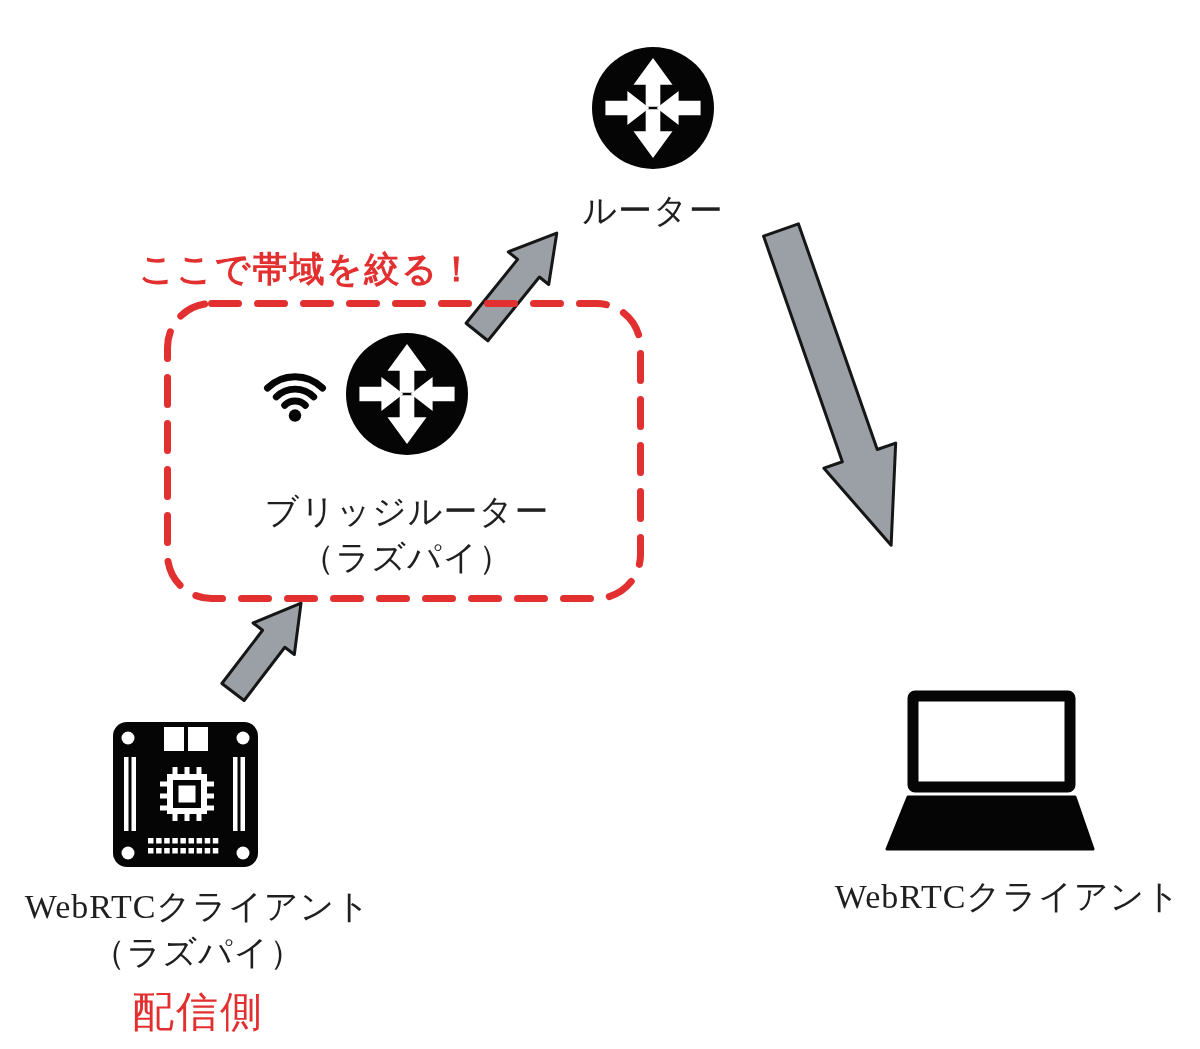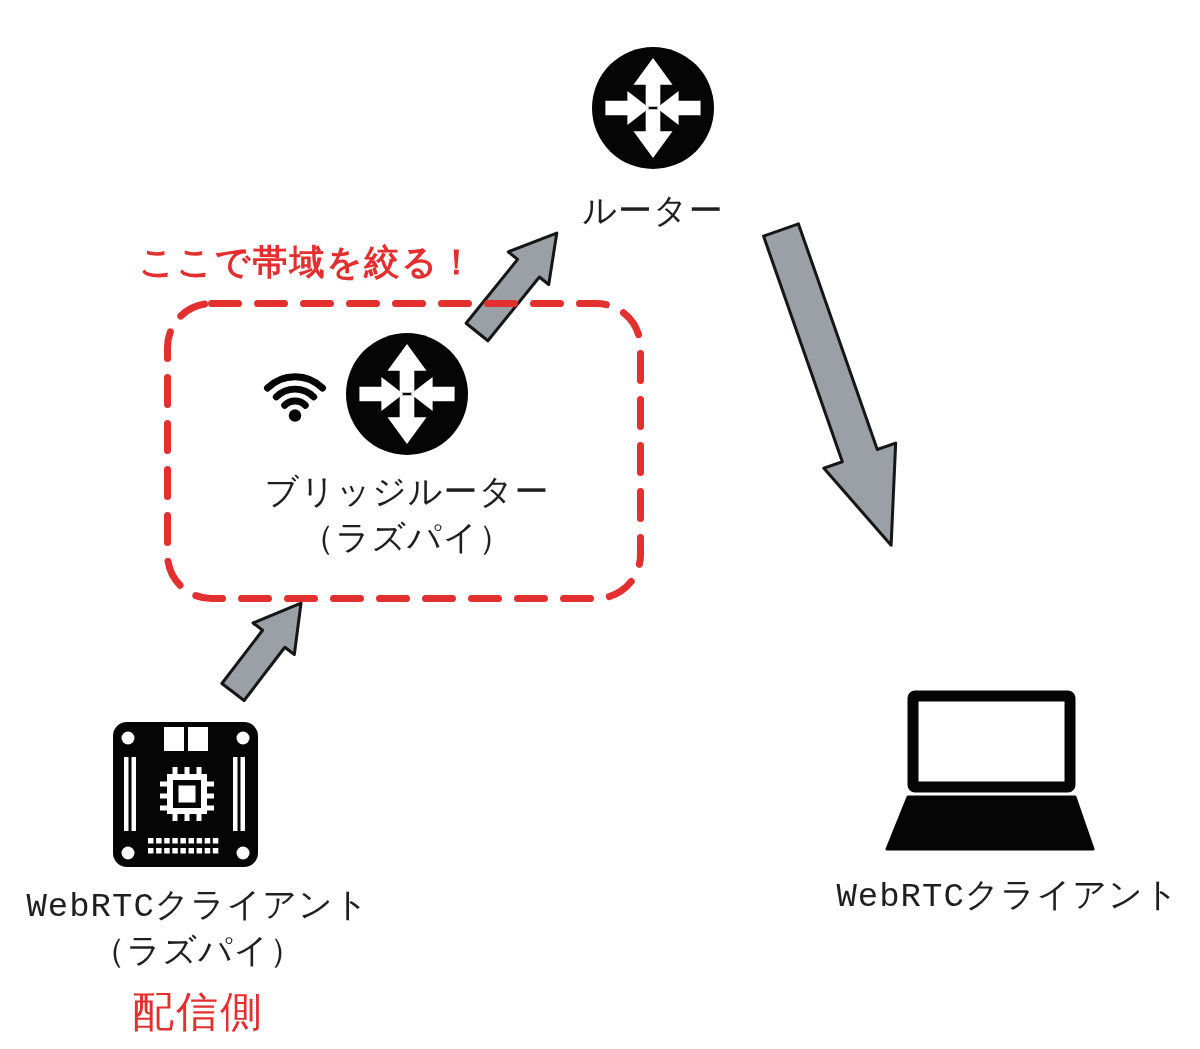--- a/index.html
+++ b/index.html
@@ -1,18 +1,18 @@
 <!DOCTYPE html>
 <html><head>
 <meta charset="utf-8">
 <style>
   html,body{margin:0;padding:0;background:#fff;}
   .canvas{
     position:relative;width:1200px;height:1049px;background:#ffffff;overflow:hidden;
-    font-family:Liberation Mono, monospace;color:#1f1f1f;
+    font-family:Liberation Serif, serif;color:#1f1f1f;
   }
   .abs{position:absolute;}
   .label{color:#1f1f1f;font-size:34px;font-weight:500;text-align:center;letter-spacing:1px;}
   .red{color:#e23030;}
   .annotation{font-size:35px;font-weight:600;letter-spacing:2px;white-space:nowrap;}
   .role{font-size:42px;font-weight:500;letter-spacing:2px;}
   .stack{display:flex;flex-direction:column;align-items:center;}
   .stack .line{line-height:46px;}
   svg{display:block;}
 </style>
@@ -44,21 +44,21 @@
       <g fill="#ffffff">
         <polygon points="50,9 66,31 56,31 56,49 44,49 44,31 34,31"></polygon>
         <polygon points="50,91 66,69 56,69 56,51 44,51 44,69 34,69"></polygon>
         <polygon points="47,50 29,36 29,44 11,44 11,56 29,56 29,64"></polygon>
         <polygon points="53,50 71,36 71,44 89,44 89,56 71,56 71,64"></polygon>
       </g>
     </svg>
   </div>
   <div class="abs label" style="left:553px;top:188px;width:200px;">ルーター</div>
 
-  <div class="abs annotation red" style="left:139px;top:239px;">ここで帯域を絞る！</div>
+  <div class="abs annotation red" style="left:139px;top:246px;">ここで帯域を絞る！</div>
 
   <svg class="abs" style="left:163px;top:299px;" width="482" height="304" viewBox="0 0 482 304">
     <rect x="4.5" y="4.5" width="473" height="295" rx="44" fill="none" stroke="#e23030" stroke-width="7" stroke-dasharray="27 19" stroke-linecap="round"></rect>
   </svg>
 
   <div class="abs" style="left:256px;top:360px;">
     <svg width="78" height="66" viewBox="0 0 100 95">
       <g stroke="#050505" stroke-width="10" fill="none" stroke-linecap="round">
         <path d="M 10.4 40.4 A 56 56 0 0 1 89.6 40.4"></path>
         <path d="M 23.1 53.1 A 38 38 0 0 1 76.9 53.1"></path>
@@ -71,21 +71,21 @@
     <svg width="122" height="122" viewBox="0 0 100 100">
       <circle cx="50" cy="50" r="50" fill="#050505"></circle>
       <g fill="#ffffff">
         <polygon points="50,9 66,31 56,31 56,49 44,49 44,31 34,31"></polygon>
         <polygon points="50,91 66,69 56,69 56,51 44,51 44,69 34,69"></polygon>
         <polygon points="47,50 29,36 29,44 11,44 11,56 29,56 29,64"></polygon>
         <polygon points="53,50 71,36 71,44 89,44 89,56 71,56 71,64"></polygon>
       </g>
     </svg>
   </div>
-  <div class="abs stack" style="left:166px;top:471px;width:482px;">
+  <div class="abs stack" style="left:166px;top:489px;width:482px;">
     <div class="label line">ブリッジルーター</div>
     <div class="label line">（ラズパイ）</div>
   </div>
 
   <div class="abs" style="left:113px;top:722px;">
     <svg width="145" height="145" viewBox="0 0 145 145">
       <rect x="0" y="0" width="145" height="145" rx="14" fill="#050505"></rect>
       <g fill="#ffffff">
         <circle cx="15" cy="16" r="6.5"></circle>
           <circle cx="130" cy="16" r="6.5"></circle>

